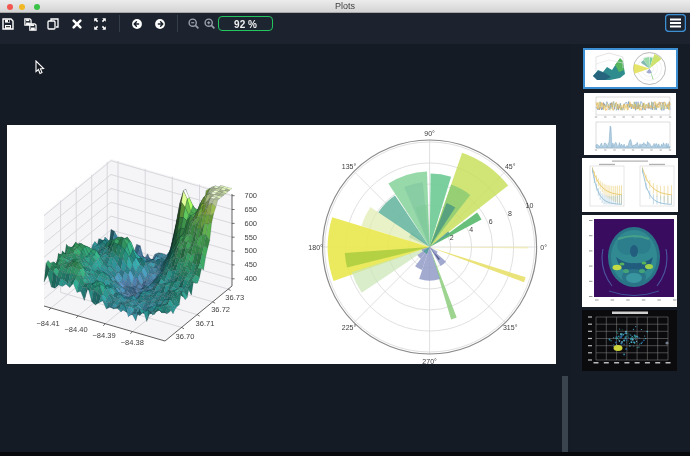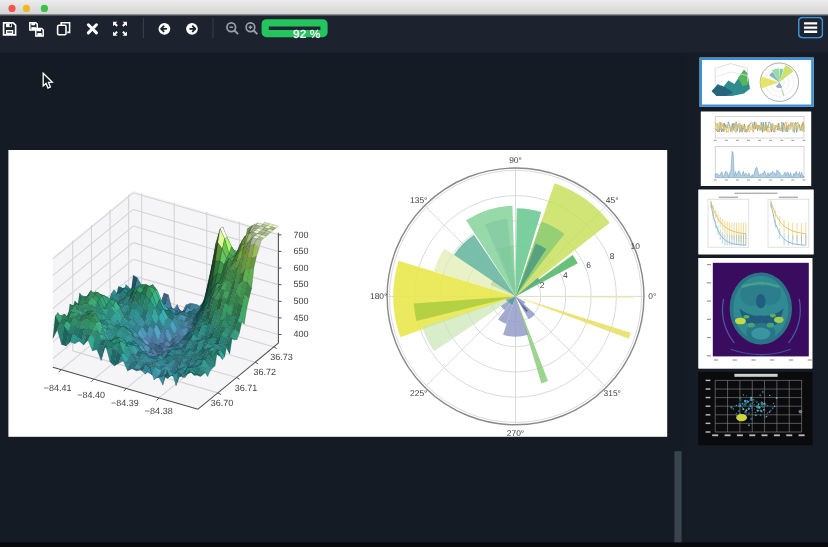--- a/index.html
+++ b/index.html
@@ -1,20 +1,21 @@
 <!DOCTYPE html>
 <html><head><meta charset="utf-8"><style>
 *{margin:0;padding:0;box-sizing:border-box}
 body{width:690px;height:456px;font-family:"Liberation Sans",sans-serif;overflow:hidden;position:relative;background:#151b24}
 .abs{position:absolute}
 </style></head><body>
 <div class="abs" style="left:0;top:0;width:690px;height:13px;background:linear-gradient(#ececec,#d4d4d4);border-bottom:1px solid #a8a8a8">
   <div class="abs" style="left:6.5px;top:3.5px;width:6.5px;height:6.5px;border-radius:50%;background:#f3564f"></div>
   <div class="abs" style="left:18.5px;top:3.5px;width:6.5px;height:6.5px;border-radius:50%;background:#f0b822"></div>
   <div class="abs" style="left:33.5px;top:3.5px;width:6.5px;height:6.5px;border-radius:50%;background:#3ac148"></div>
+  <div class="abs" style="left:0;top:1px;width:690px;text-align:center;font-size:9px;color:#404040">Plots</div>
 </div>
 <div class="abs" style="left:0;top:13px;width:690px;height:31px;background:#1c232e">
 <svg style="position:absolute;left:1px;top:4px" width="14" height="14" viewBox="0 0 14 14">
       <path d="M2 2 h8 l2 2 v8 h-10 z" fill="none" stroke="#fff" stroke-width="1.4"></path>
       <rect x="4" y="2.6" width="5" height="3" fill="#fff"></rect>
       <rect x="7" y="3" width="1.4" height="2" fill="#10151d"></rect>
       <rect x="4" y="8" width="6" height="4" fill="#fff"></rect>
       <rect x="5" y="9.2" width="4" height="1" fill="#10151d"></rect>
     </svg>
     <svg style="position:absolute;left:23px;top:4px" width="14" height="14" viewBox="0 0 14 14">
@@ -58,21 +59,21 @@
       <circle cx="5.7" cy="5.7" r="3.6" fill="none" stroke="#9aa1ab" stroke-width="1.4"></circle>
       <line x1="8.4" y1="8.4" x2="11.4" y2="11.4" stroke="#9aa1ab" stroke-width="1.6"></line>
       <line x1="4.2" y1="5.7" x2="7.2" y2="5.7" stroke="#9aa1ab" stroke-width="1.2"></line>
     </svg>
     <svg style="position:absolute;left:203px;top:4px" width="14" height="14" viewBox="0 0 14 14">
       <circle cx="5.7" cy="5.7" r="3.6" fill="none" stroke="#9aa1ab" stroke-width="1.4"></circle>
       <line x1="8.4" y1="8.4" x2="11.4" y2="11.4" stroke="#9aa1ab" stroke-width="1.6"></line>
       <line x1="4.2" y1="5.7" x2="7.2" y2="5.7" stroke="#9aa1ab" stroke-width="1.2"></line>
       <line x1="5.7" y1="4.2" x2="5.7" y2="7.2" stroke="#9aa1ab" stroke-width="1.2"></line>
     </svg>
-    <div style="position:absolute;left:218px;top:3px;width:55px;height:15px;border:6px solid #22c55e;border-radius:4px;background:#1d2530;color:#f0f0f0;font-size:10px;font-weight:700;text-align:right;line-height:15px">92 %</div>
+    <div style="position:absolute;left:218px;top:3px;width:55px;height:15px;border:1px solid #22c55e;border-radius:4px;background:#1d2530;color:#f0f0f0;font-size:10px;font-weight:700;text-align:center;line-height:15px">92 %</div>
     <svg style="position:absolute;left:665px;top:1px" width="21" height="18" viewBox="0 0 21 18">
       <rect x="0.5" y="0.5" width="20" height="17" rx="3.5" fill="#1d2430" stroke="#3d8fd4" stroke-width="1.5"></rect>
       <g stroke="#fff" stroke-width="2">
         <line x1="5" y1="5.5" x2="16" y2="5.5"></line>
         <line x1="5" y1="9" x2="16" y2="9"></line>
         <line x1="5" y1="12.5" x2="16" y2="12.5"></line>
       </g>
     </svg>
 </div>
 <div class="abs" style="left:0;top:44px;width:571px;height:408px;background:#151b24">

